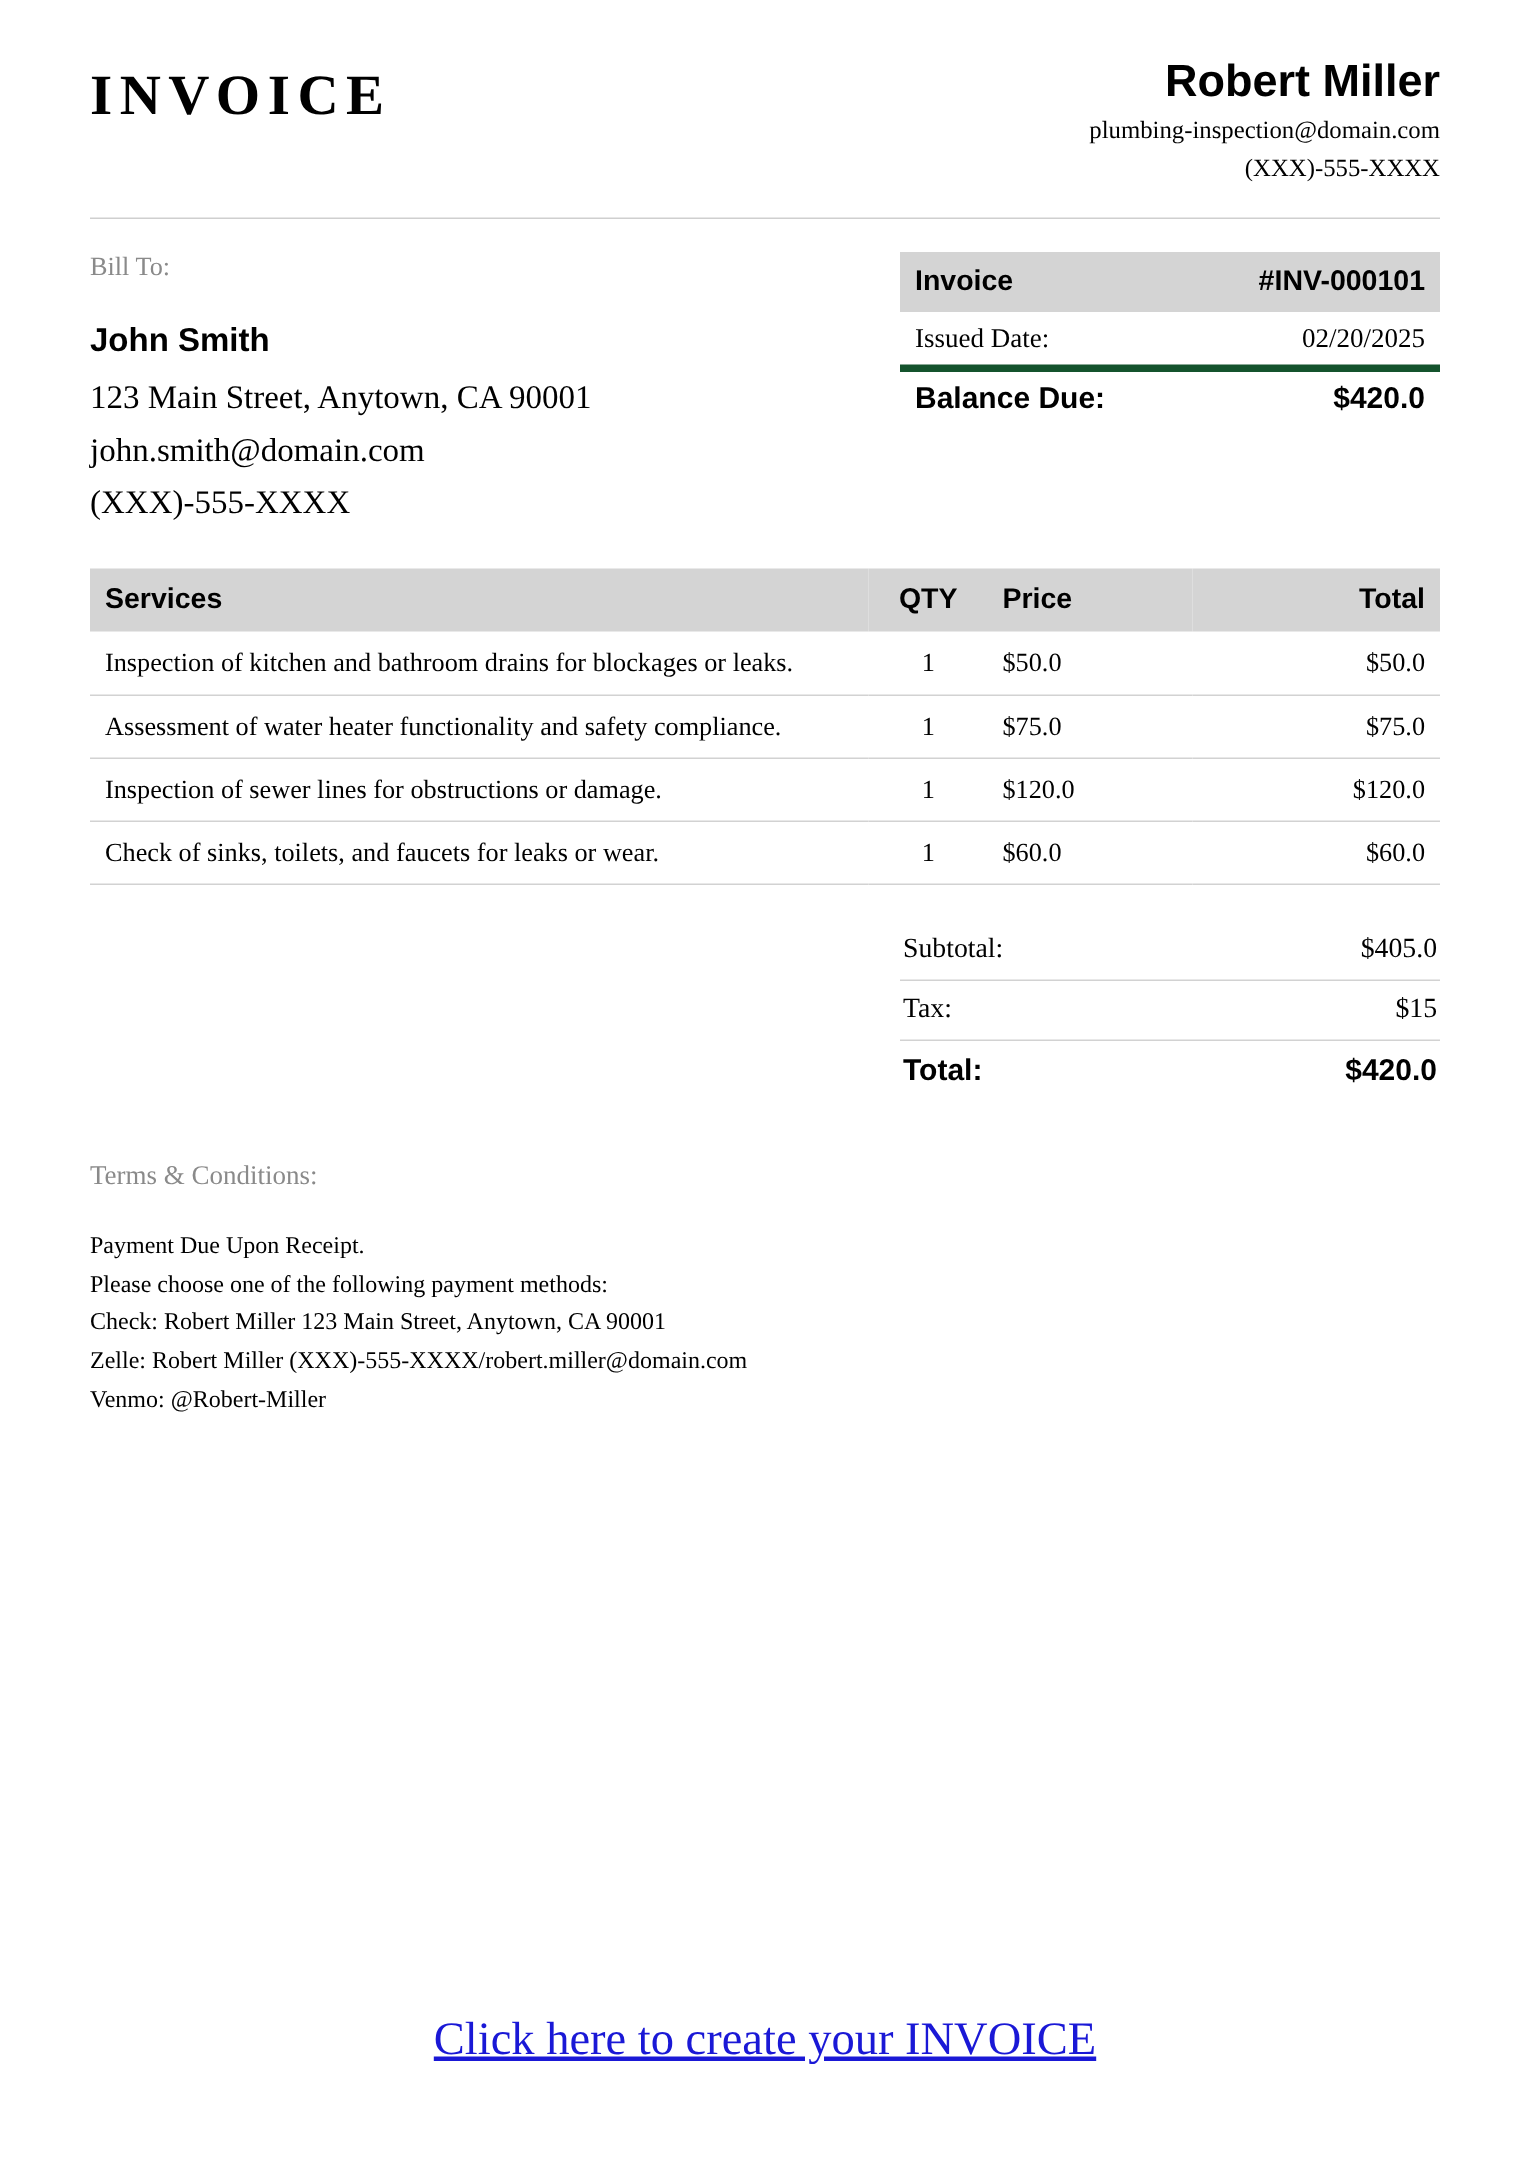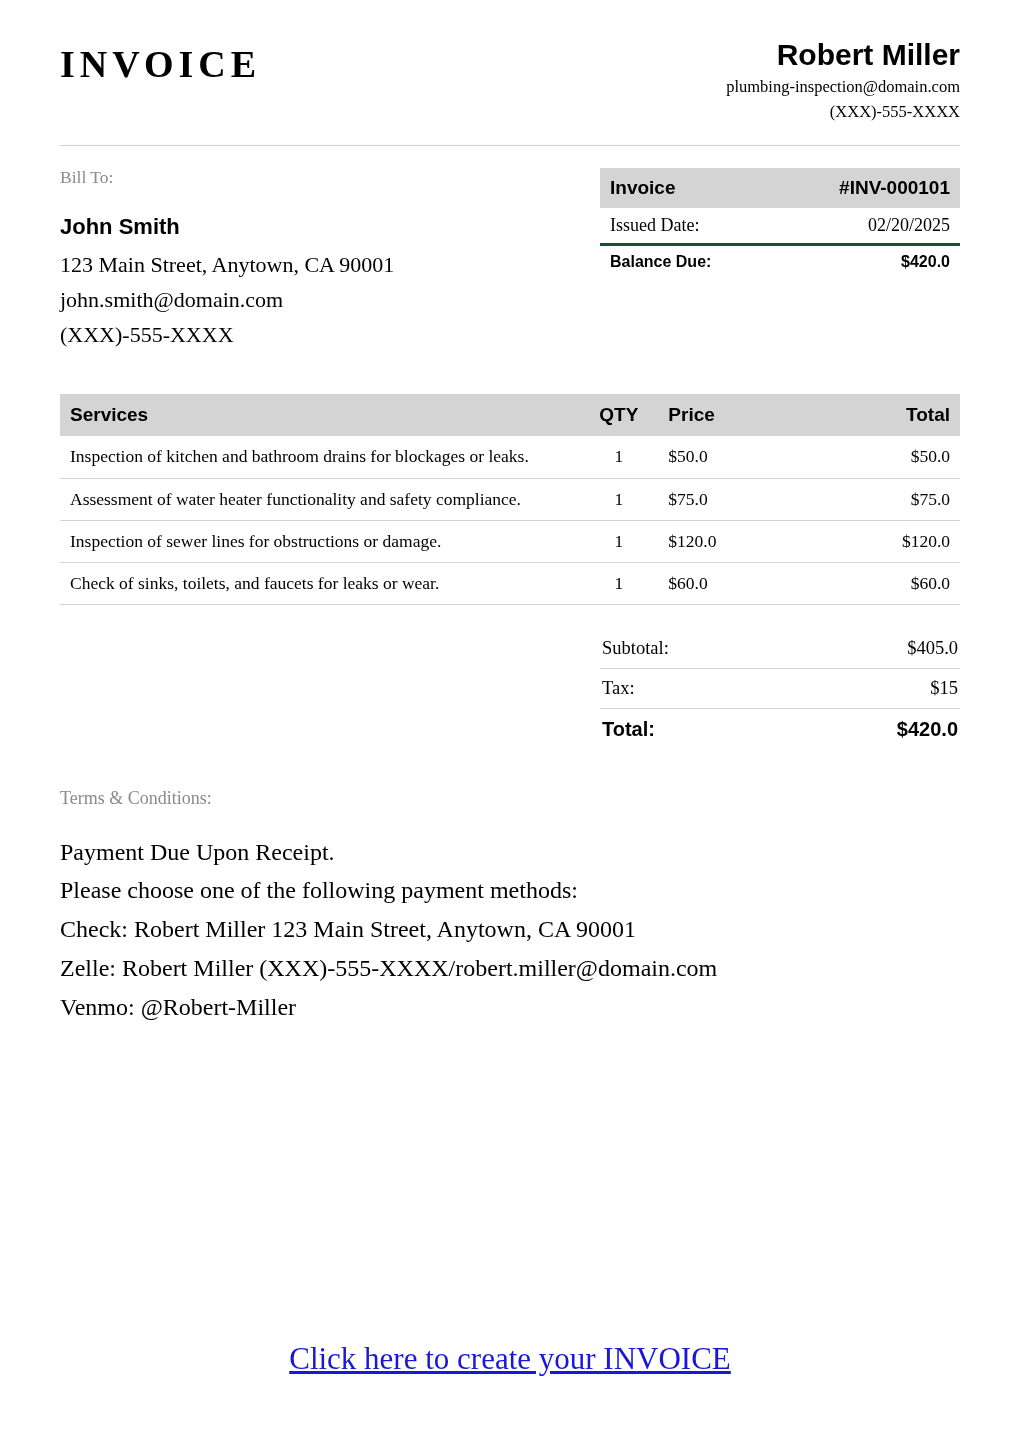--- a/index.html
+++ b/index.html
@@ -85,40 +85,40 @@
   .summary {
     width: 360px;
     margin-top: 4px;
   }
   .summary-row {
     display: flex;
     justify-content: space-between;
     align-items: center;
     padding: 7px 10px;
     font-size: 18px;
-    border-bottom: 3px solid #14532d;
+    border-bottom: 5px solid #14532d;
   }
   .summary-row.head {
     background: #d4d4d4;
     font-weight: bold;
     font-family: "Liberation Sans", sans-serif;
     font-size: 19px;
     border-bottom: none;
     padding: 9px 10px;
   }
   .summary-row.total {
     font-weight: bold;
     font-family: "Liberation Sans", sans-serif;
-    font-size: 16px;
+    font-size: 20px;
     border-bottom: none;
   }
 
   
   .services {
-    margin-top: 42px;
+    margin-top: 27px;
     width: 100%;
     border-collapse: collapse;
   }
   .services th {
     background: #d4d4d4;
     font-family: "Liberation Sans", sans-serif;
     font-size: 19px;
     font-weight: bold;
     padding: 10px 10px;
     text-align: left;
@@ -162,21 +162,21 @@
   .terms {
     margin-top: 34px;
   }
   .terms-label {
     color: #8a8a8a;
     font-size: 18px;
     line-height: 1.6;
     margin-bottom: 20px;
   }
   .terms-line {
-    font-size: 24px;
+    font-size: 16px;
     line-height: 1.62;
   }
 
   
   .cta-wrap {
     position: absolute;
     left: 0;
     right: 0;
     top: 1341px;
     text-align: center;

